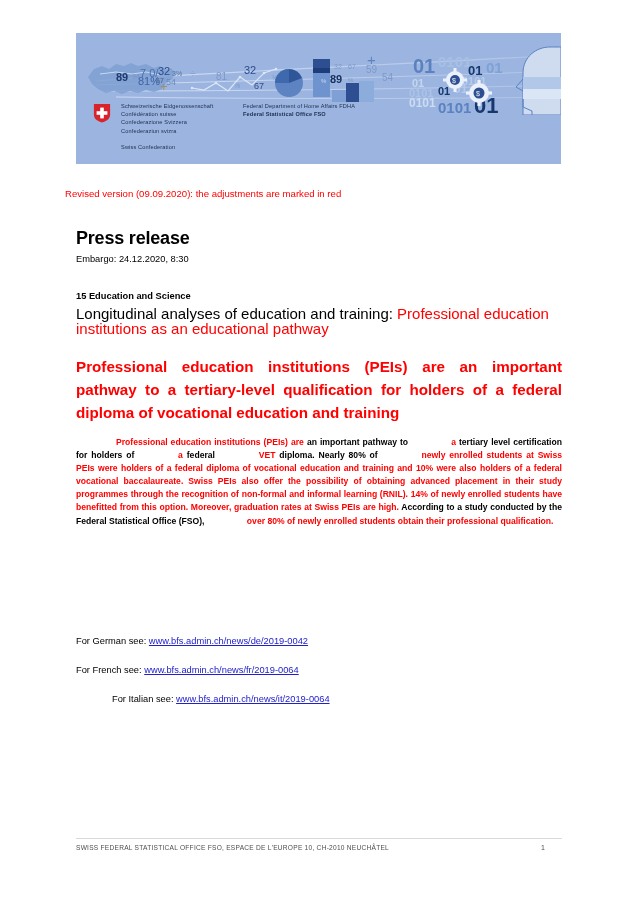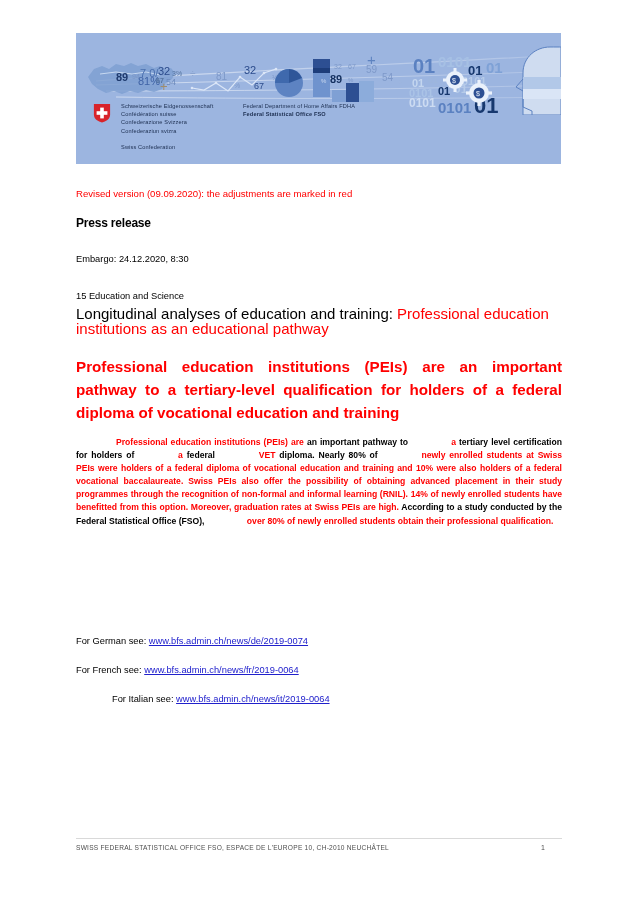--- a/index.html
+++ b/index.html
@@ -71,48 +71,48 @@
     letter-spacing: 0.15px;
   }
   .logo-col-right .bold { font-weight: bold; }
   .logo-swissconf {
     margin-top: 8px;
   }
 
   
   .revised {
     position: absolute;
-    left: 76px;
+    left: 65px;
     top: 187px;
     font-size: 9.6px;
     line-height: 13px;
     color: #ff0000;
   }
   .press-release {
     position: absolute;
     left: 76px;
-    top: 216px;
-    font-size: 12px;
+    top: 228px;
+    font-size: 18px;
     font-weight: bold;
     letter-spacing: -0.2px;
     color: #000000;
   }
   .embargo {
     position: absolute;
     left: 76px;
     top: 254px;
     font-size: 9.3px;
     color: #000000;
   }
   .section-no {
     position: absolute;
     left: 76px;
     top: 291px;
     font-size: 9.3px;
-    font-weight: normal;
+    font-weight: bold;
     color: #000000;
   }
   .subject-line {
     position: absolute;
     left: 76px;
     top: 307px;
     width: 486px;
     font-size: 15px;
     line-height: 14.5px;
     color: #000000;
@@ -352,21 +352,21 @@
 
   <div class="section-no">15 Education and Science</div>
 
   <div class="subject-line"><span>Longitudinal analyses of education and training: </span><span class="red">Professional education institutions as an educational pathway</span></div>
 
   <div class="headline"><span>Professional education institutions (PEIs) are an important pathway to a tertiary-level qualification for holders of a federal diploma of vocational education and training</span></div>
 
   <div class="lead"><span class="red">Professional education institutions (PEIs) are </span><span class="blk">an important pathway to </span><span class="red">a </span><span class="blk">tertiary level certification for holders of </span><span class="red">a </span><span class="blk">federal </span><span class="red">VET </span><span class="blk">diploma. Nearly 80% of </span><span class="red">newly enrolled students at Swiss PEIs were holders of a federal diploma of vocational education and training and 10% were also holders of a federal vocational baccalaureate. Swiss PEIs also offer the possibility of obtaining advanced placement in their study programmes through the recognition of non-formal and informal learning (RNIL). 14% of newly enrolled students have benefitted from this option. Moreover, graduation rates at Swiss PEIs are high. </span><span class="blk">According to a study conducted by the Federal Statistical Office (FSO), </span><span class="red">over 80% of newly enrolled students obtain their professional qualification.</span></div>
 
 
-  <div class="link-row r1"><span>For German see: </span><a href="#">www.bfs.admin.ch/news/de/2019-0074</a></div>
+  <div class="link-row r1"><span>For German see: </span><a href="#">www.bfs.admin.ch/news/de/2019-0042</a></div>
 
   <div class="link-row r2"><span>For French see: </span><a href="#">www.bfs.admin.ch/news/fr/2019-0064</a></div>
 
   <div class="link-row r3"><span>For Italian see: </span><a href="#">www.bfs.admin.ch/news/it/2019-0064</a></div>
 
   <div class="footer-rule"></div>
   <div class="footer-left">SWISS FEDERAL STATISTICAL OFFICE FSO, ESPACE DE L'EUROPE 10, CH-2010 NEUCHÂTEL</div>
   <div class="footer-page">1</div>
 
 </div>

